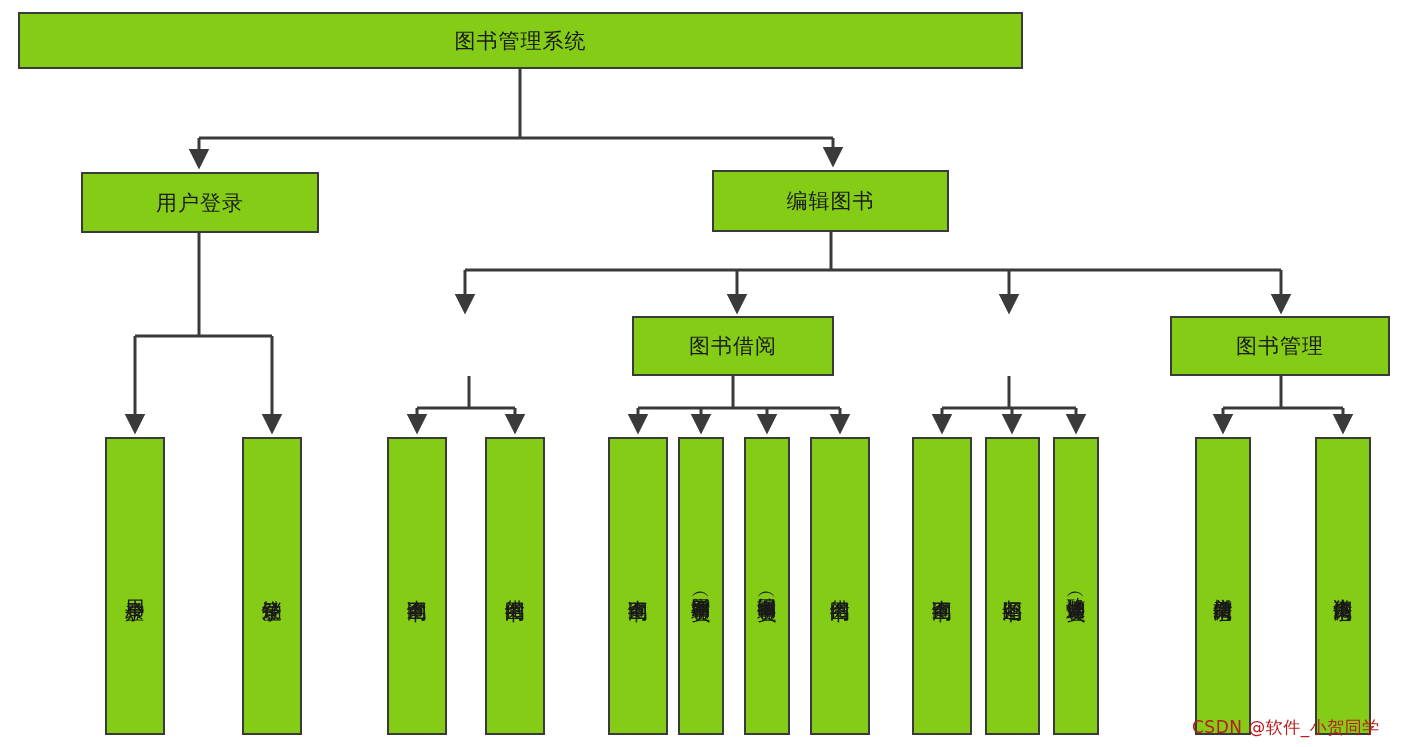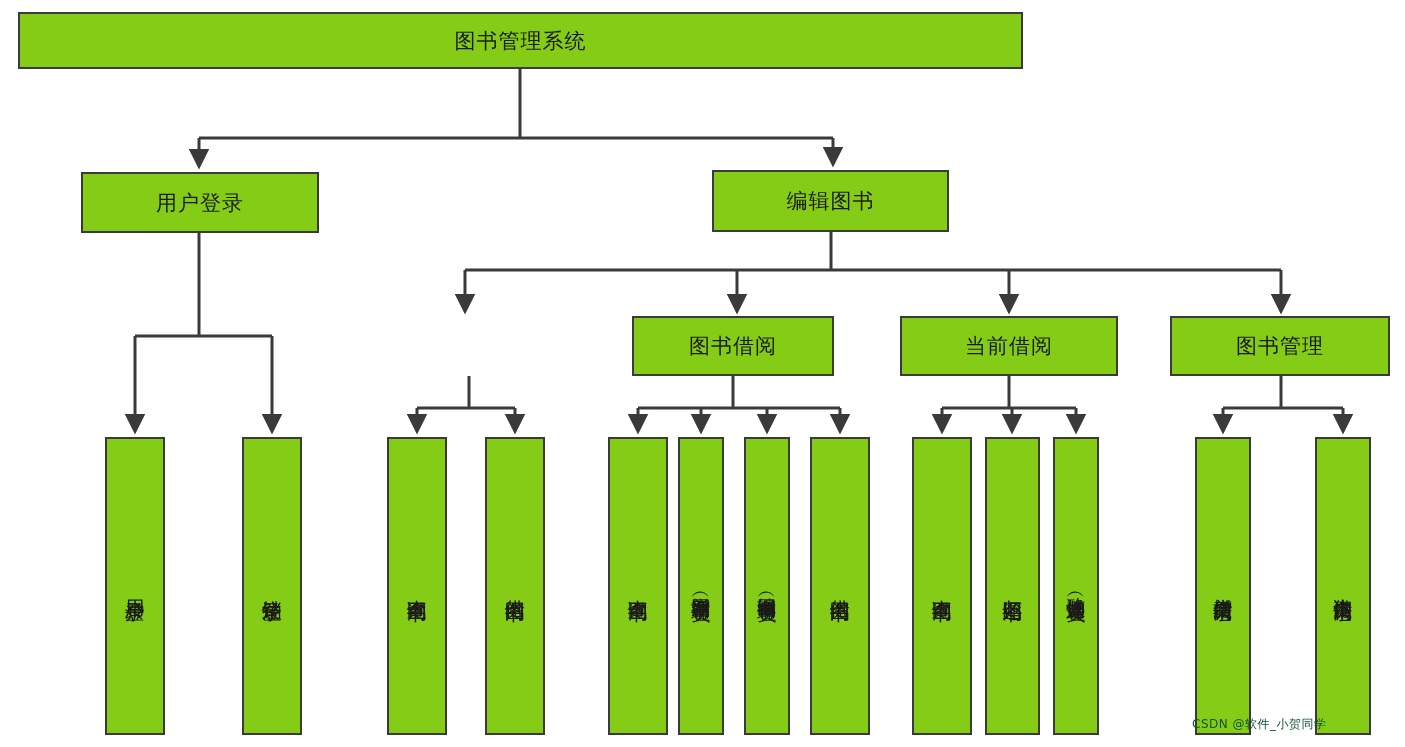--- a/index.html
+++ b/index.html
@@ -50,22 +50,22 @@
     padding: 4px 0;
   }
   .node.v .vtxt {
     writing-mode: vertical-rl;
     text-orientation: upright;
     display: block;
     text-align: center;
   }
   .watermark {
     position: absolute;
-    font-size: 12px;
-    color: #14532d;
+    font-size: 17px;
+    color: #b91c1c;
     white-space: nowrap;
     letter-spacing: 0.5px;
   }
 </style>
 </head>
 <body>
 
 <div id="canvas">
 
   <svg class="wires" viewBox="0 0 1405 747">
@@ -125,23 +125,20 @@
   <div class="node h" style="left:81px; top:172px; width:238px; height:61px;">
     <span>用户登录</span>
   </div>
   <div class="node h" style="left:712px; top:170px; width:237px; height:62px;">
     <span>编辑图书</span>
   </div>
 
   <div class="node h" style="left:632px; top:316px; width:202px; height:60px;">
     <span>图书借阅</span>
   </div>
-  <div class="node h" style="left:900px; top:316px; width:218px; height:60px;">
-    <span>当前借阅</span>
-  </div>
   <div class="node h" style="left:1170px; top:316px; width:220px; height:60px;">
     <span>图书管理</span>
   </div>
 
   <div class="node v" style="left:105px; top:437px; width:60px; height:298px;">
     <span class="vtxt">用户登录</span>
   </div>
   <div class="node v" style="left:242px; top:437px; width:60px; height:298px;">
     <span class="vtxt">注销登录</span>
   </div>

